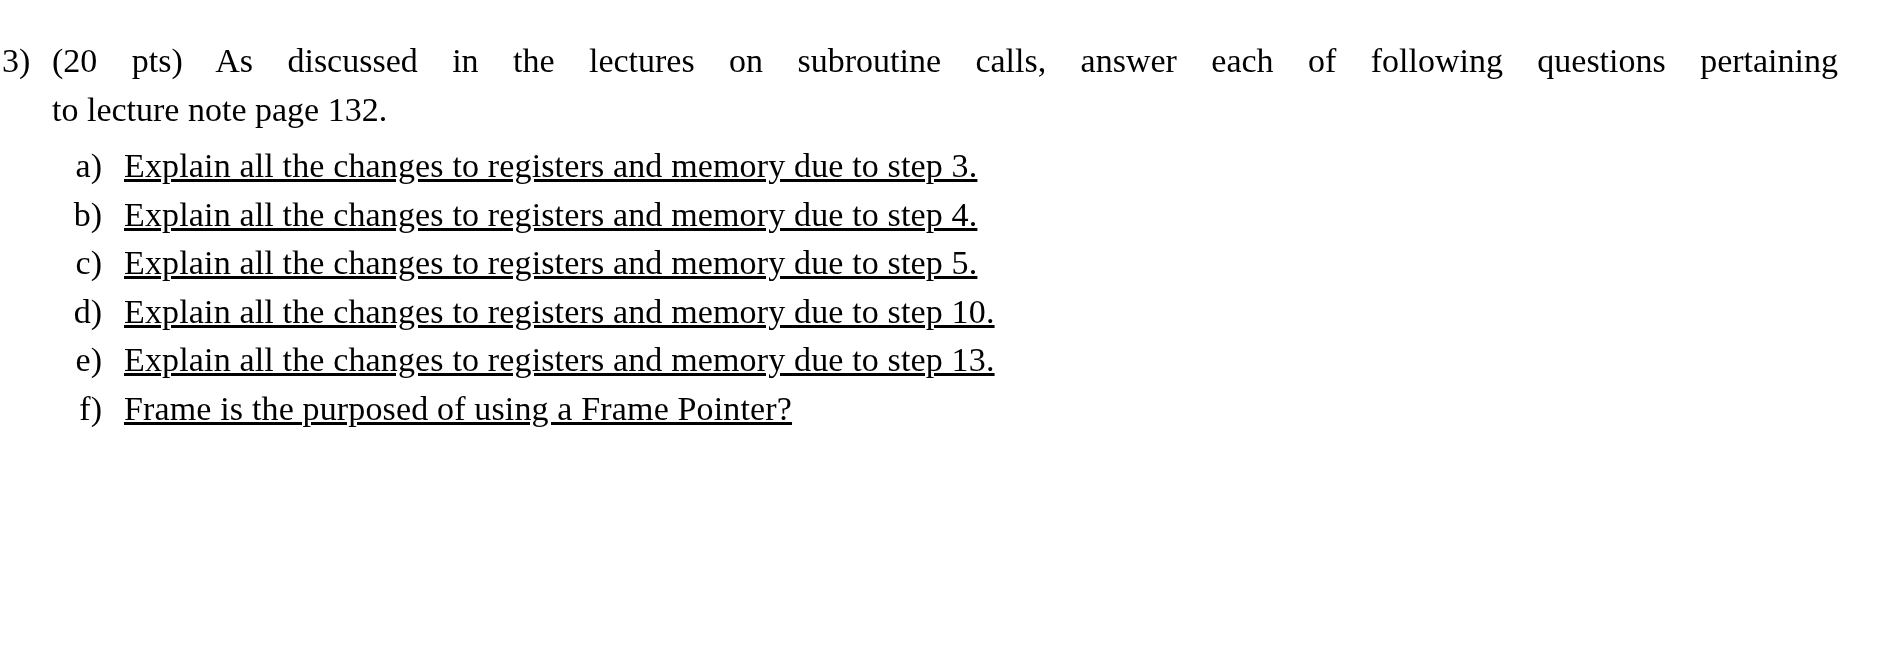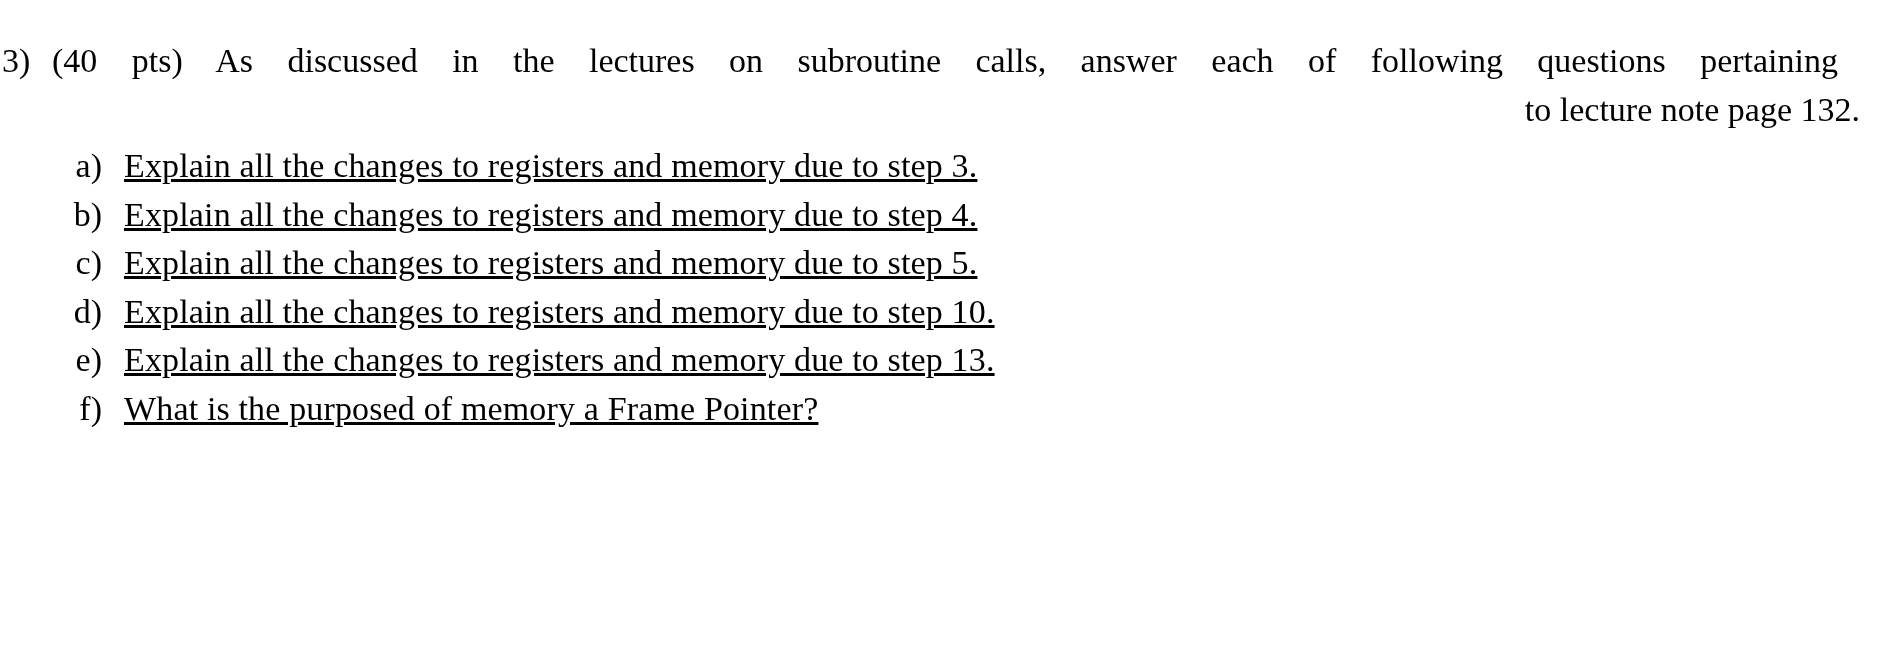--- a/index.html
+++ b/index.html
@@ -57,21 +57,21 @@
 
   
   .q-line-justified {
     text-align: justify;
     text-align-last: justify;
     width: 1786px;
     white-space: nowrap;
   }
 
   .q-line-plain {
-    text-align: right;
+    text-align: left;
     white-space: nowrap;
   }
 
   
   .sub-list {
     position: absolute;
     left: 0px;
     top: 142px;
     width: 1860px;
   }
@@ -104,21 +104,21 @@
 </style>
 </head>
 <body>
 
 <div class="page">
 
   <div class="question-block">
     <div class="q-row">
       <div class="q-marker">3)</div>
       <div class="q-body">
-        <div class="q-line-justified">(40 pts) As discussed in the lectures on subroutine calls, answer each of following questions pertaining</div>
+        <div class="q-line-justified">(20 pts) As discussed in the lectures on subroutine calls, answer each of following questions pertaining</div>
         <div class="q-line-plain">to lecture note page 132.</div>
       </div>
     </div>
   </div>
 
   <div class="sub-list">
 
     <div class="sub-item">
       <div class="sub-marker">a)</div>
       <div class="sub-text">Explain all the changes to registers and memory due to step 3.</div>
@@ -139,18 +139,18 @@
       <div class="sub-text">Explain all the changes to registers and memory due to step 10.</div>
     </div>
 
     <div class="sub-item">
       <div class="sub-marker">e)</div>
       <div class="sub-text">Explain all the changes to registers and memory due to step 13.</div>
     </div>
 
     <div class="sub-item">
       <div class="sub-marker">f)</div>
-      <div class="sub-text">What is the purposed of memory a Frame Pointer?</div>
+      <div class="sub-text">Frame is the purposed of using a Frame Pointer?</div>
     </div>
 
   </div>
 
 </div>
 
 </body></html>

